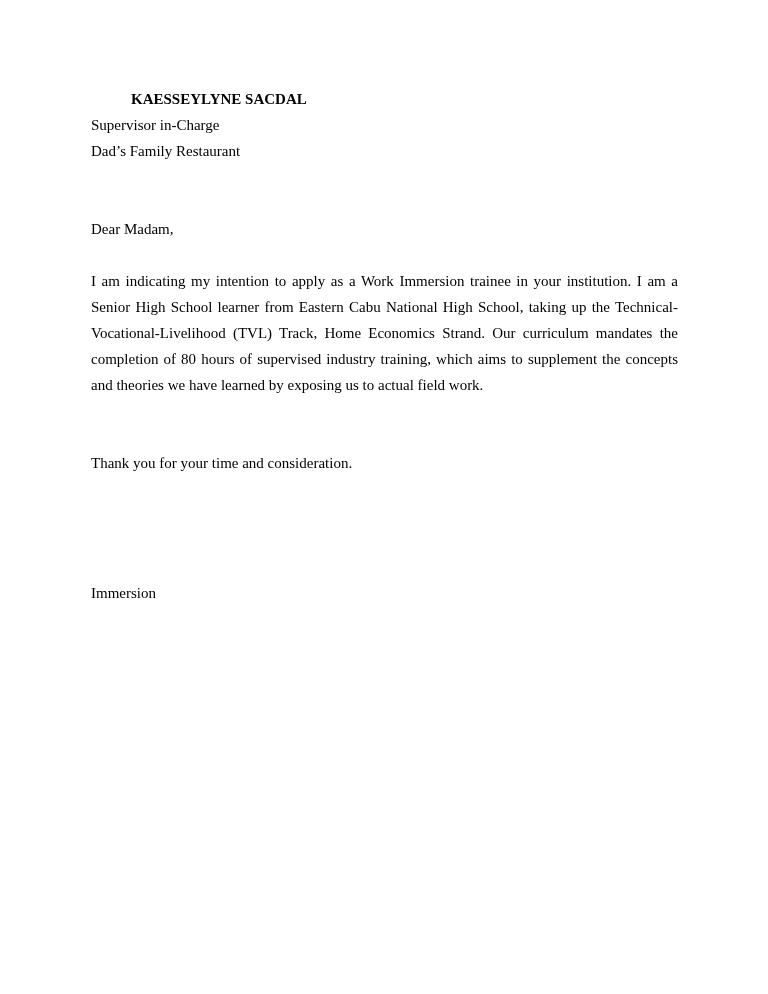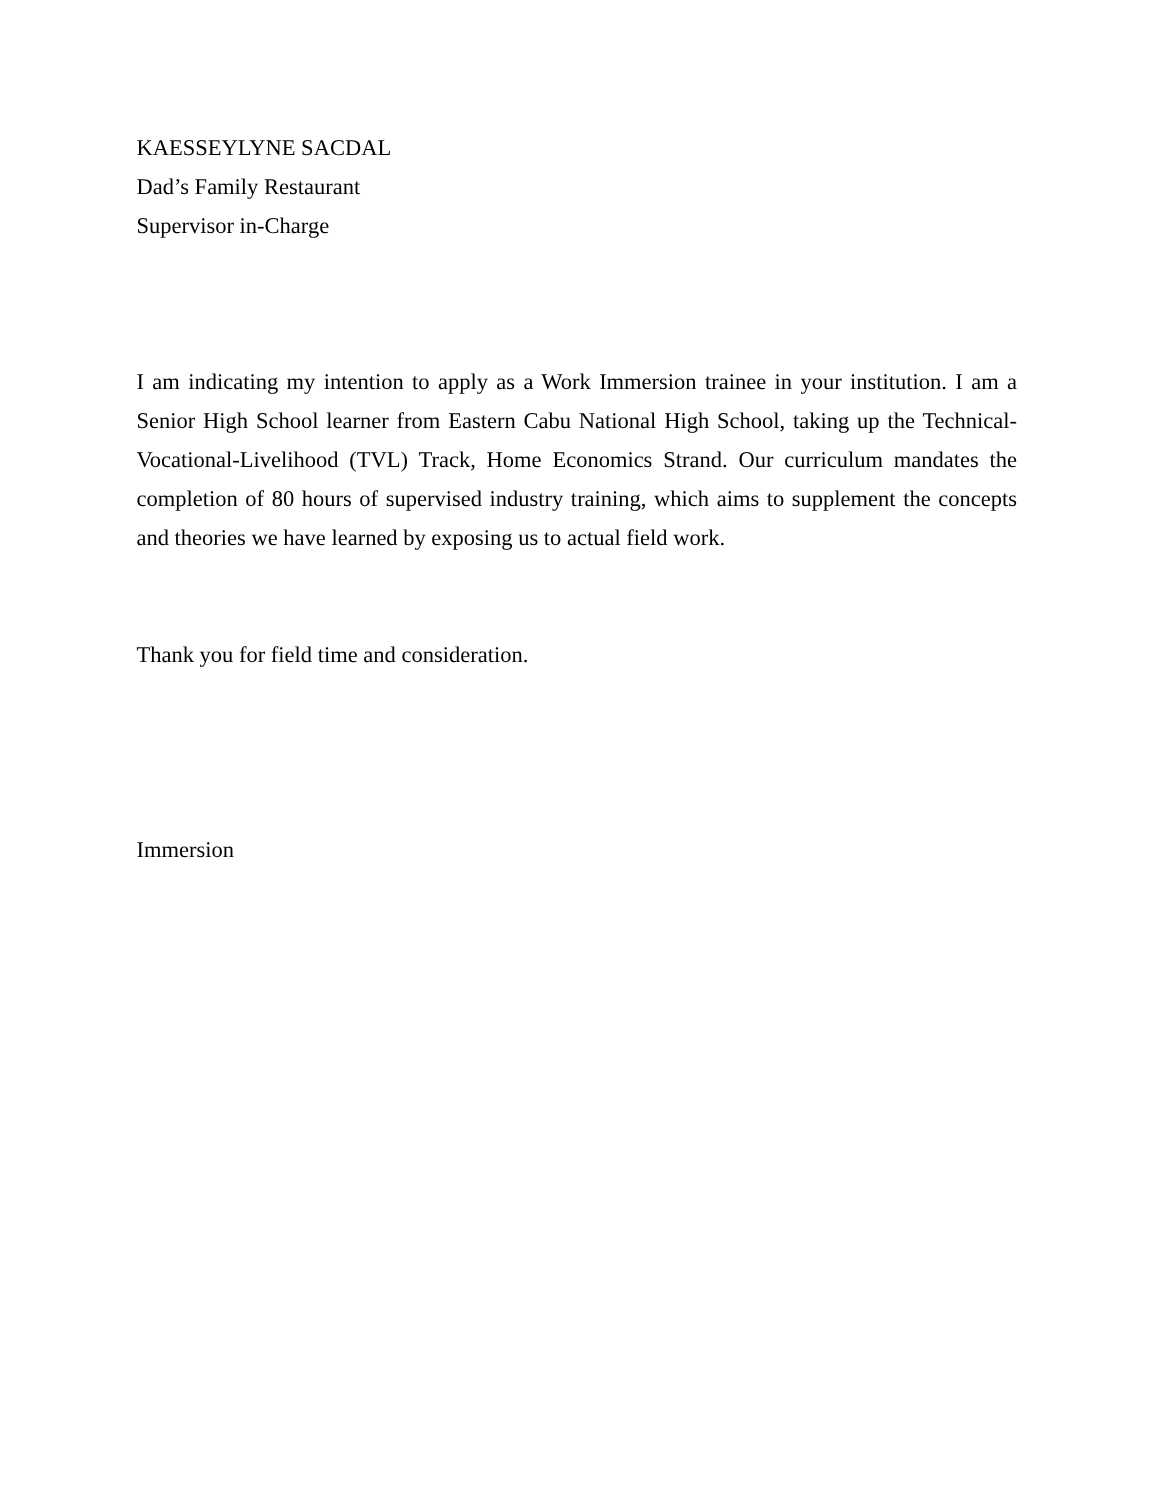--- a/index.html
+++ b/index.html
@@ -14,49 +14,50 @@
     background: #ffffff;
     color: #000000;
     font-family: "Liberation Serif", serif;
     font-size: 15px;
     line-height: 26px;
     box-sizing: border-box;
     padding: 86px 90px 0 91px;
     overflow: hidden;
   }
   p { margin: 0; }
-  .bold { font-weight: normal; }
+  .bold { font-weight: bold; margin-left: 40px; }
   .justify { text-align: justify; }
   .gap-1 { height: 26px; }
   .gap-2 { height: 52px; }
 </style>
 </head>
 <body>
 
 <div class="page">
 
   <div>
     <p class="bold">KAESSEYLYNE SACDAL</p>
+    <p>Supervisor in-Charge</p>
     <p>Dad’s Family Restaurant</p>
-    <p>Supervisor in-Charge</p>
   </div>
 
   <div class="gap-2"></div>
 
+  <p>Dear Madam,</p>
 
   <div class="gap-1"></div>
 
   <p class="justify">I am indicating my intention to apply as a Work Immersion trainee in your institution. I am a Senior High School learner from Eastern Cabu National High School, taking up the Technical-Vocational-Livelihood (TVL) Track, Home Economics Strand. Our curriculum mandates the completion of 80 hours of supervised industry training, which aims to supplement the concepts and theories we have learned by exposing us to actual field work.</p>
 
   <div class="gap-1"></div>
 
 
   <div class="gap-1"></div>
 
-  <p>Thank you for field time and consideration.</p>
+  <p>Thank you for your time and consideration.</p>
 
   <div class="gap-2"></div>
 
 
   <div class="gap-2"></div>
 
   <div>
     <p>Immersion</p>
   </div>
 

